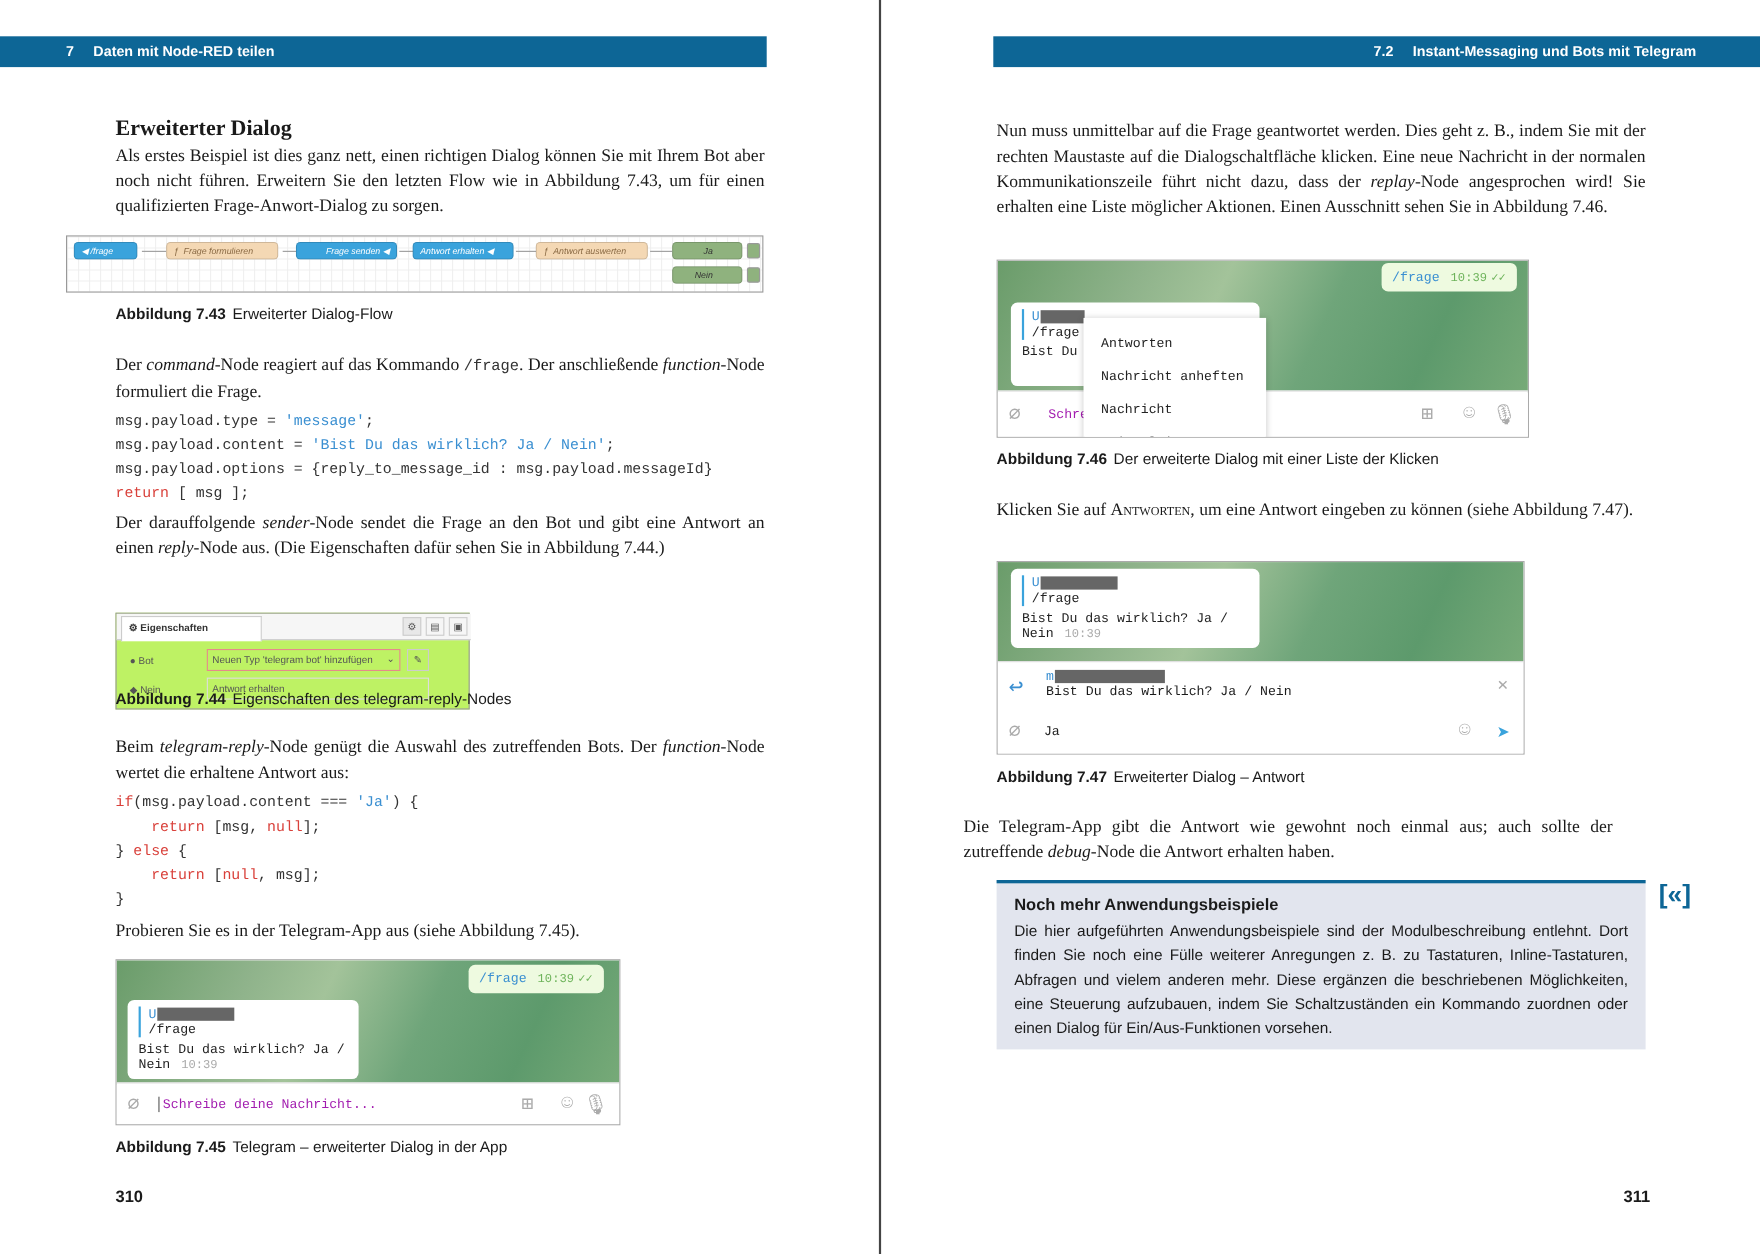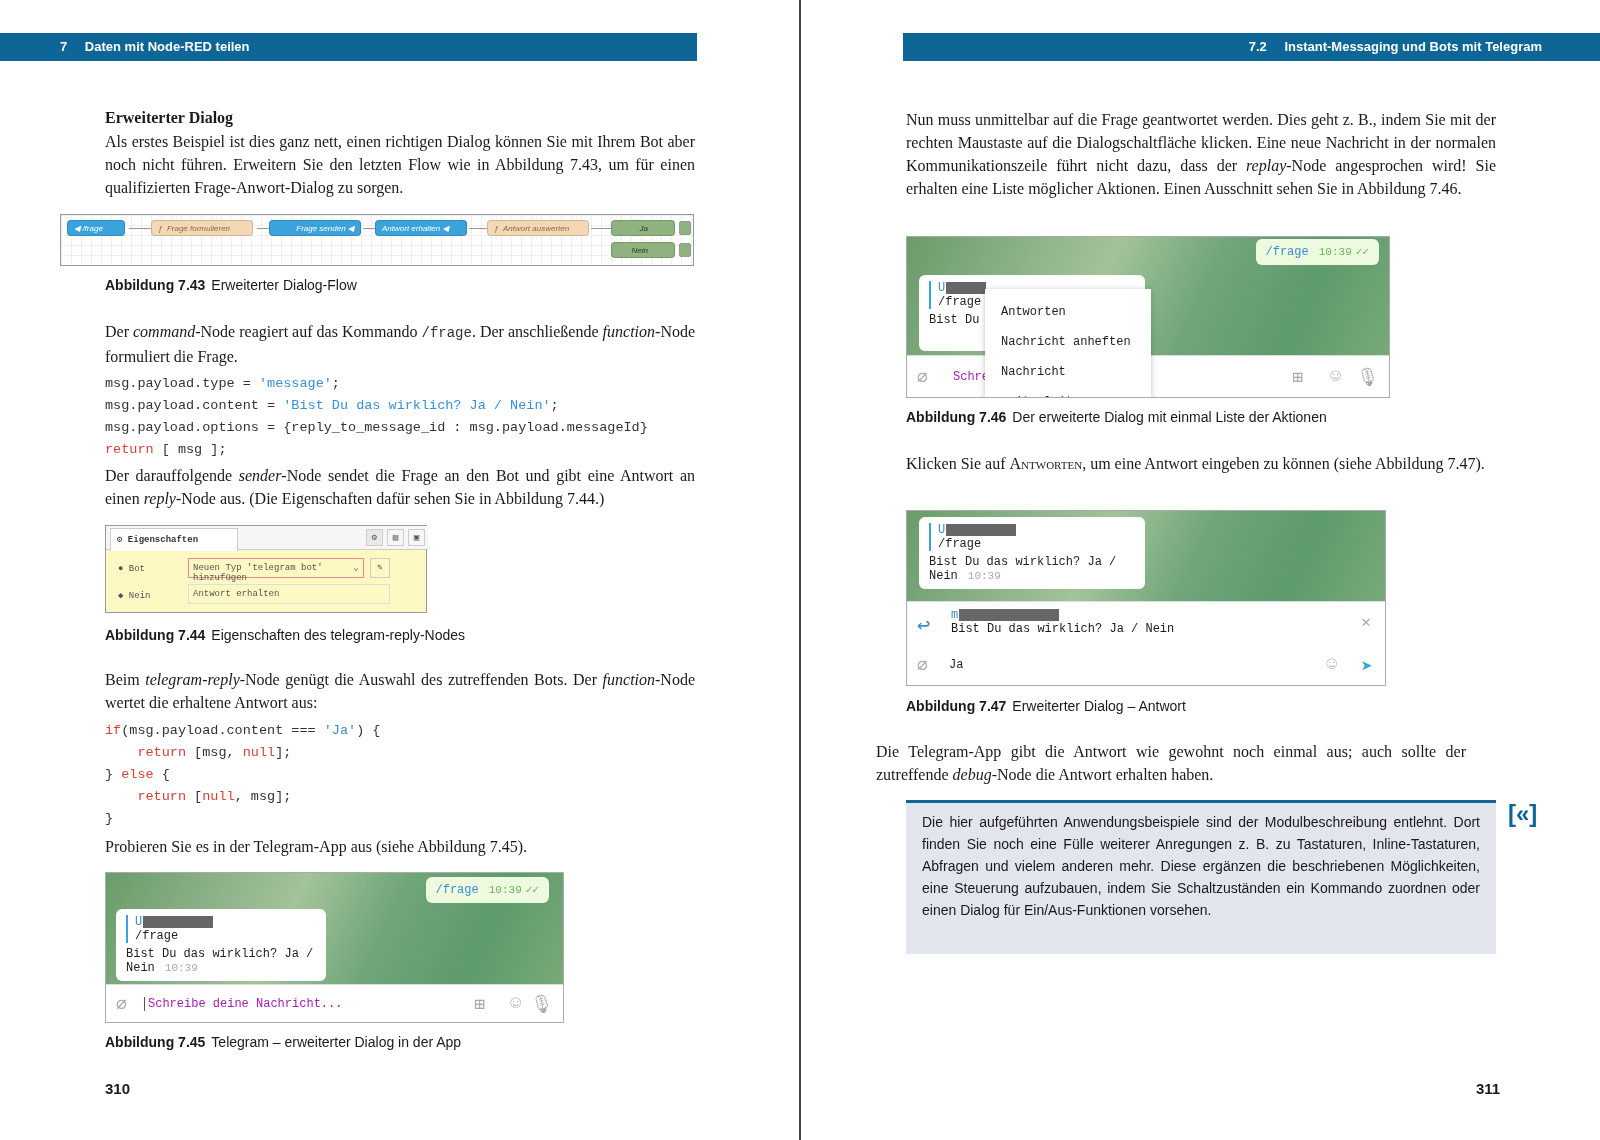--- a/index.html
+++ b/index.html
@@ -13,21 +13,21 @@
   .runhead.left { left: 0; width: 697px; padding-left: 60px; }
   .runhead.right { left: 903px; width: 697px; text-align: right; padding-right: 58px; }
   .runhead .num { margin-right: 14px; }
 
   .page { position: absolute; top: 0; }
   .page.left { left: 105px; width: 590px; }
 
   .p { font-size: 16px; line-height: 23px; text-align: justify; }
   .p i { font-style: italic; }
   .sc { font-variant: small-caps; }
-  .h { font-size: 16px; font-weight: bold; line-height: 23px; }
+  .h { font-size: 20px; font-weight: bold; line-height: 23px; }
   .mono-inline { font-family: "Liberation Mono", monospace; font-size: 14px; color: #333; }
 
   .code { font-family: "Liberation Mono", monospace; font-size: 13.5px; line-height: 22px; color: #333; white-space: pre; }
   .code .s { color: #3a8fd1; }
   .code .k { color: #d9403a; }
 
   .caption { font-family: "Liberation Sans", sans-serif; font-size: 14px; line-height: 20px; color: #1a1a1a; }
   .caption b { font-weight: bold; margin-right: 6px; }
 
   .pagenum { position: absolute; top: 1080px; font-family: "Liberation Sans", sans-serif; font-size: 15px; font-weight: bold; }
@@ -37,21 +37,21 @@
     background-image: linear-gradient(#eee 1px, transparent 1px), linear-gradient(90deg, #eee 1px, transparent 1px);
     background-size: 10px 10px; }
   .node { position: absolute; height: 16px; border-radius: 4px; font-family: "Liberation Sans", sans-serif;
     font-size: 8px; font-style: italic; line-height: 16px; color: #444; padding: 0 6px; border: 1px solid rgba(0,0,0,0.15); }
   .node.tg { background: #3aa3dc; color: #fff; }
   .node.fn { background: #f4d8b4; color: #8a6a44; }
   .node.dbg { background: #8fb27e; color: #333; text-align: right; padding-right: 26px; }
   .wire { position: absolute; height: 1px; background: #999; top: 8px; }
 
   
-  .props { position: absolute; border: 1px solid #999; background: #fef9c3; font-family: Liberation Mono, monospace; font-size: 9px; color: #555; }
+  .props { position: absolute; border: 1px solid #999; background: #bef264; font-family: Liberation Sans, sans-serif; font-size: 9px; color: #555; margin-top: 32px; }
 
   
   .tg-shot { position: absolute; border: 1px solid #aaa; overflow: hidden; font-family: Liberation Mono, monospace; }
   .tg-bg { position: absolute; left: 0; right: 0; top: 0;
     background: linear-gradient(115deg, #6a9c6a 0%, #8fb38b 25%, #a3c39a 40%, #6fa57a 60%, #5d9a6c 80%, #77aa78 100%); }
   .tg-input { position: absolute; left: 0; right: 0; bottom: 0; background: #fff; border-top: 1px solid #ddd; }
   .bubble { position: absolute; background: #fff; border-radius: 6px; font-size: 12px; color: #222; padding: 6px 10px; }
   .bubble.out { background: #eefae0; }
   .quote { border-left: 2px solid #3aa3dc; padding-left: 7px; margin-bottom: 4px; }
   .qname { color: #3a8fd1; display: flex; align-items: center; }
@@ -205,21 +205,21 @@
     <span class="ico" style="right:10px;top:10px;">🎙</span>
   </div>
   <div class="menu" style="left:78px;top:52px;width:166px;height:112px;padding-top:8px;">
     <div>Antworten</div>
     <div>Nachricht anheften</div>
     <div>Nachricht weiterleiten</div>
   </div>
 </div>
 
 <div class="caption" style="position:absolute;left:906px;top:407px;">
-  <b>Abbildung 7.46</b><span>Der erweiterte Dialog mit einmal Liste der Aktionen</span>
+  <b>Abbildung 7.46</b><span>Der erweiterte Dialog mit einer Liste der Klicken</span>
 </div>
 
 <div class="p" style="position:absolute;left:906px;top:452px;width:590px;">
   <span>Klicken Sie auf </span><span class="sc">Antworten</span><span>, um eine Antwort eingeben zu können (siehe Abbildung 7.47).</span>
 </div>
 
 <div class="tg-shot" style="left:906px;top:510px;width:480px;height:176px;">
   <div class="tg-bg" style="height:90px;"></div>
   <div class="bubble" style="left:12px;top:6px;width:226px;">
     <div class="quote">
@@ -250,17 +250,18 @@
 
 <div class="caption" style="position:absolute;left:906px;top:696px;">
   <b>Abbildung 7.47</b><span>Erweiterter Dialog – Antwort</span>
 </div>
 
 <div class="p" style="position:absolute;left:860px;top:740px;width:590px;margin-left:16px;">
   <span>Die Telegram-App gibt die Antwort wie gewohnt noch einmal aus; auch sollte der zutreffende </span><i>debug</i><span>-Node die Antwort erhalten haben.</span>
 </div>
 
 <div class="infobox" style="left:906px;top:800px;width:590px;height:154px;">
+  <div class="title">Noch mehr Anwendungsbeispiele</div>
   <div class="body">Die hier aufgeführten Anwendungsbeispiele sind der Modulbeschreibung entlehnt. Dort finden Sie noch eine Fülle weiterer Anregungen z. B. zu Tastaturen, Inline-Tastaturen, Abfragen und vielem anderen mehr. Diese ergänzen die beschriebenen Möglichkeiten, eine Steuerung aufzubauen, indem Sie Schaltzuständen ein Kommando zuordnen oder einen Dialog für Ein/Aus-Funktionen vorsehen.</div>
 </div>
 <div class="margin-icon" style="left:1508px;top:800px;">[«]</div>
 
 <div class="pagenum" style="left:1476px;">311</div>
 
 </body></html>

